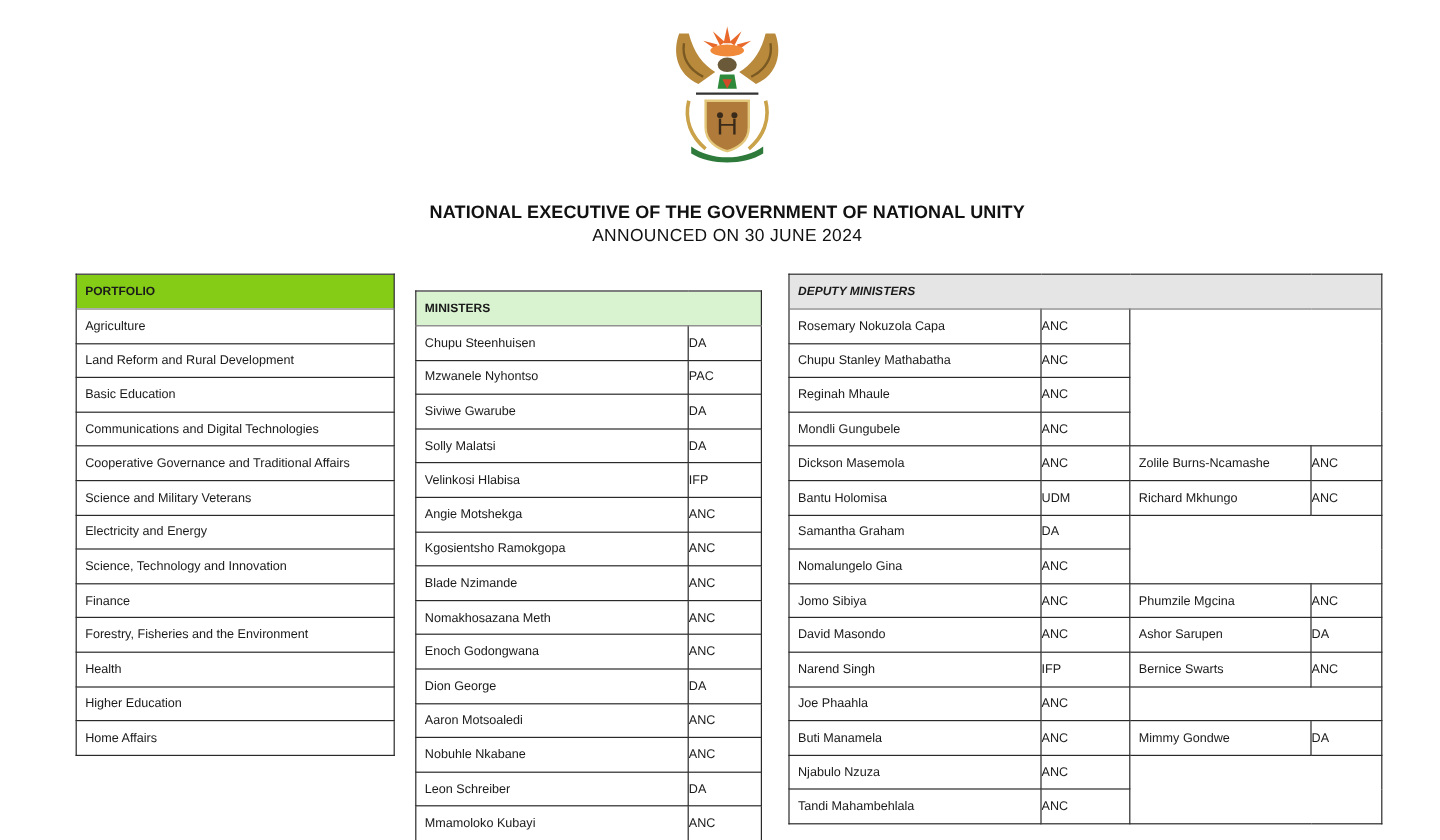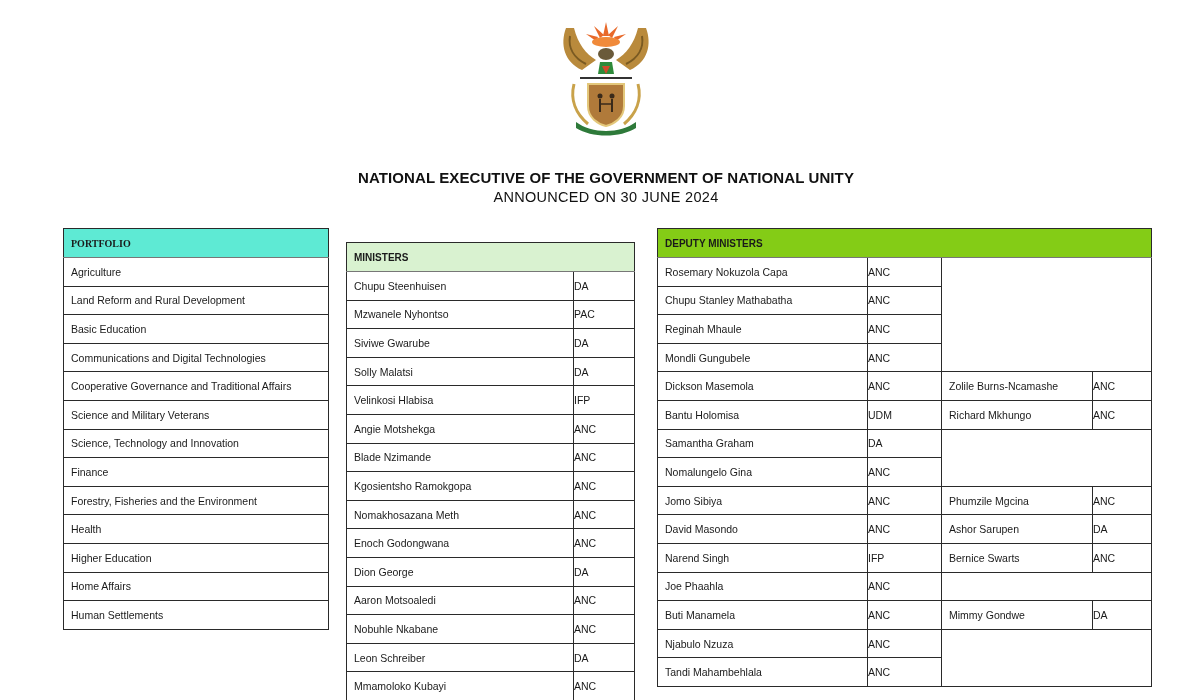--- a/index.html
+++ b/index.html
@@ -36,25 +36,25 @@
     white-space: nowrap;
     overflow: hidden;
   }
   th {
     font-weight: bold; font-size: 10px; height: 28px;
     border-bottom: 1.5px solid #777;
   }
   td.party { text-align: left; padding: 0; }
   td.empty { border-left: 1px solid #2a2a2a; }
   #t-portfolio { left: 63px; width: 265px; }
-  #t-portfolio th { background: #5eead4; font-family: Liberation Serif, serif; }
+  #t-portfolio th { background: #84cc16; }
   #t-ministers { left: 346px; width: 288px; margin-top: 14px; }
   #t-ministers th { background: #d9f2d0; }
   #t-deputy { left: 657px; width: 494px; }
-  #t-deputy th { background: #84cc16; }
+  #t-deputy th { background: #e5e5e5; font-style: italic; }
 </style>
 </head>
 <body>
 
 <div class="crest">
   <svg width="100" height="122" viewBox="0 0 100 122">
 
     <g fill="#e8692a">
       <polygon points="50,8 47,22 53,22"></polygon>
       <polygon points="38,12 44,24 48,21"></polygon>
@@ -114,39 +114,39 @@
     <tr>
         <td>Communications and Digital Technologies</td>
       </tr>
     <tr>
         <td>Cooperative Governance and Traditional Affairs</td>
       </tr>
     <tr>
         <td>Science and Military Veterans</td>
       </tr>
     <tr>
+        <td>Electricity and Energy</td>
+      </tr>
+    <tr>
         <td>Science, Technology and Innovation</td>
       </tr>
     <tr>
         <td>Finance</td>
       </tr>
     <tr>
         <td>Forestry, Fisheries and the Environment</td>
       </tr>
     <tr>
         <td>Health</td>
       </tr>
     <tr>
         <td>Higher Education</td>
       </tr>
     <tr>
         <td>Home Affairs</td>
-      </tr>
-    <tr>
-        <td>Human Settlements</td>
       </tr>
   </tbody>
 </table>
 
 <table id="t-ministers">
   <colgroup>
       <col style="width:227px">
       <col style="width:61px">
     </colgroup>
   <thead>
@@ -173,25 +173,25 @@
       </tr>
     <tr>
         <td>Velinkosi Hlabisa</td>
         <td class="party">IFP</td>
       </tr>
     <tr>
         <td>Angie Motshekga</td>
         <td class="party">ANC</td>
       </tr>
     <tr>
+        <td>Kgosientsho Ramokgopa</td>
+        <td class="party">ANC</td>
+      </tr>
+    <tr>
         <td>Blade Nzimande</td>
-        <td class="party">ANC</td>
-      </tr>
-    <tr>
-        <td>Kgosientsho Ramokgopa</td>
         <td class="party">ANC</td>
       </tr>
     <tr>
         <td>Nomakhosazana Meth</td>
         <td class="party">ANC</td>
       </tr>
     <tr>
         <td>Enoch Godongwana</td>
         <td class="party">ANC</td>
       </tr>

